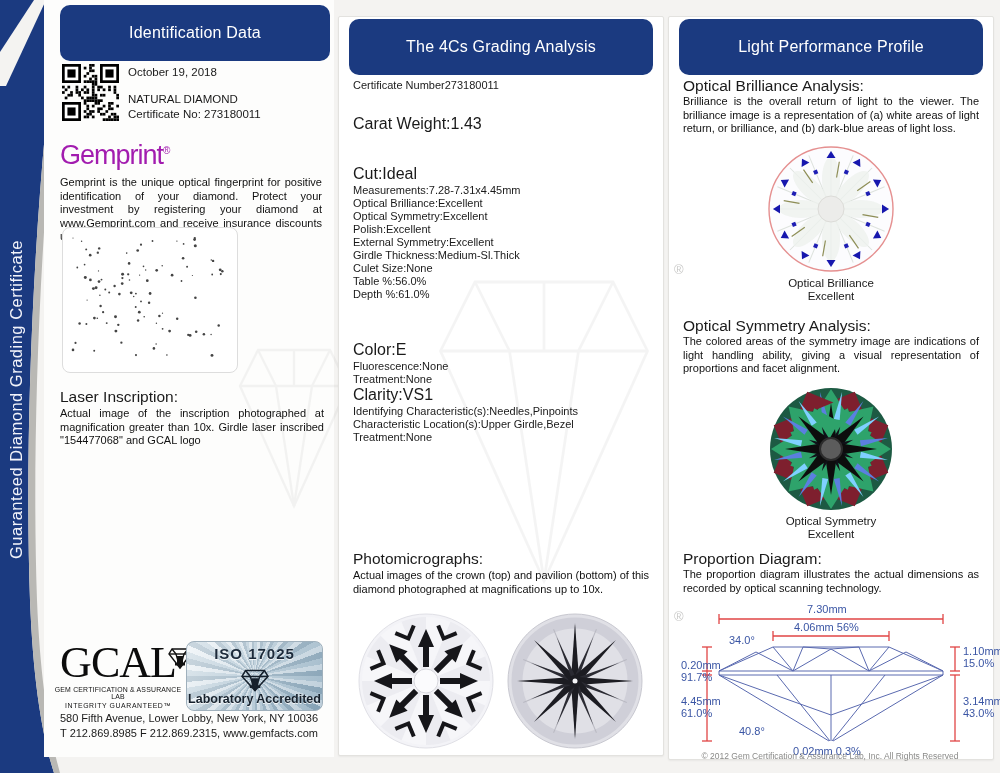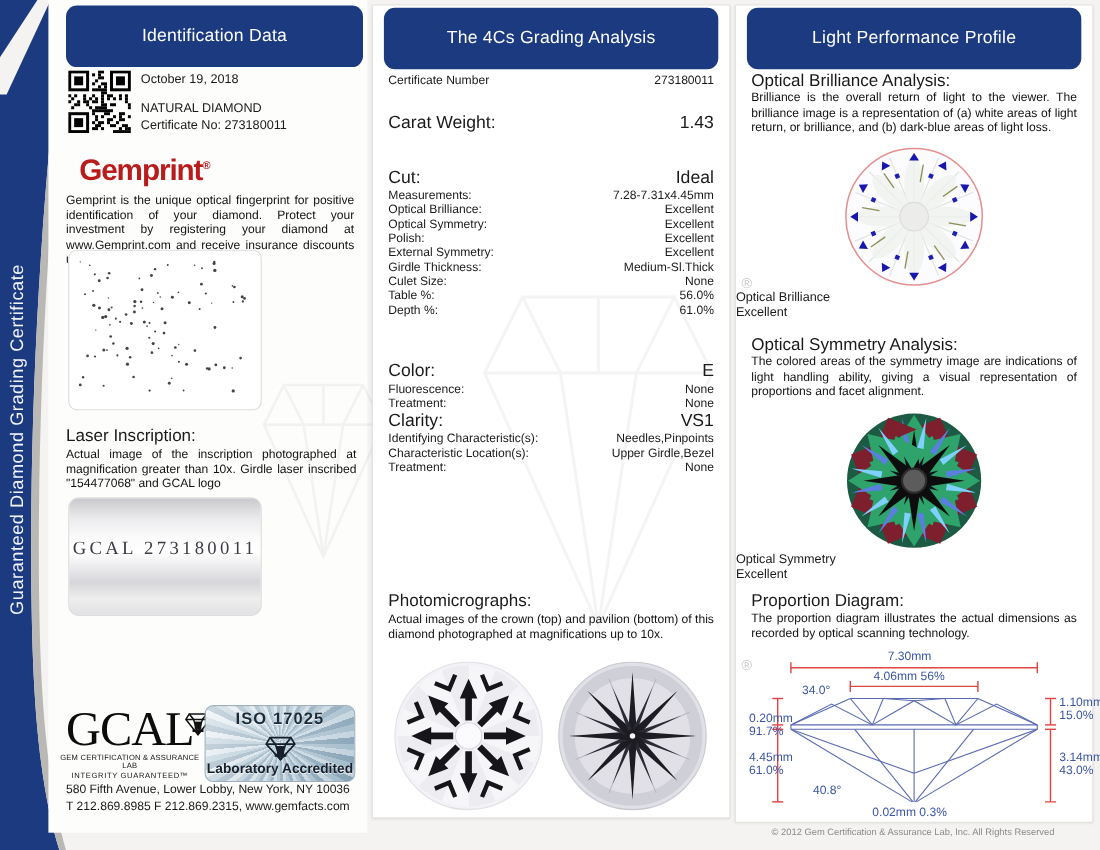--- a/index.html
+++ b/index.html
@@ -4,39 +4,39 @@
 <style>
   html,body{margin:0;padding:0;}
   body{width:1000px;height:773px;background:#eeedeb;font-family:"Liberation Sans",sans-serif;color:#1a1a1a;position:relative;overflow:hidden;}
   .page{position:absolute;inset:0;background:#f4f3f1;}
   
   .band-svg{position:absolute;left:0;top:0;}
   .vertical-title{position:absolute;left:7px;top:150px;height:500px;display:flex;align-items:center;justify-content:center;
     writing-mode:vertical-rl;transform:rotate(180deg);color:#f2f3fa;font-size:16.5px;letter-spacing:.5px;white-space:nowrap;}
   
   .col1{position:absolute;left:44px;top:0;width:290px;height:757px;background:#fdfdfc;}
-  .card{position:absolute;background:#fff;border:1px solid #e3e2df;border-radius:2px;box-shadow:0 1px 2px rgba(0,0,0,.05);}
+  .card{position:absolute;background:#fff;border:1px solid #e3e2df;border-radius:2px;box-shadow:0 1px 2px rgba(0,0,0,.05);margin-top:12px;}
   .col2{left:338px;top:4px;width:324px;height:738px;}
   .col3{left:668px;top:4px;width:324px;height:742px;}
   .hdr{position:absolute;height:56px;background:#1b3a80;border-radius:10px;color:#fff;display:flex;align-items:center;justify-content:center;
     font-size:16px;letter-spacing:.2px;text-align:right;}
   
   .wm{position:absolute;opacity:.06;pointer-events:none;}
   .wm-reg{position:absolute;color:#9a9a98;font-size:13px;opacity:.55;}
   
   .h-sec{font-size:15.5px;color:#1a1a1a;}
   .para{font-size:11px;line-height:13.5px;text-align:justify;color:#111;}
-  .spec-row{display:flex;justify-content:space-between;font-size:11px;line-height:13px;}
+  .spec-row{display:flex;font-size:11px;line-height:13px;}
   .spec-row.major{font-size:16px;line-height:21px;}
   
   .qr{position:absolute;left:18px;top:64px;}
   .id-date{position:absolute;left:84px;top:66px;font-size:11.5px;}
   .id-type{position:absolute;left:84px;top:93px;font-size:11.5px;}
   .id-cert{position:absolute;left:84px;top:108px;font-size:11.5px;}
-  .gemprint-logo{position:absolute;left:28px;top:140px;color:#b91c1c;font-weight:bold;font-size:27px;letter-spacing:-1px;}
+  .gemprint-logo{position:absolute;left:16px;top:140px;color:#a21caf;font-weight:normal;font-size:27px;letter-spacing:-1px;}
   .gemprint-logo sup{font-size:10px;letter-spacing:0;}
   .gemprint-desc{position:absolute;left:16px;top:176px;width:262px;}
   .scatter-box{position:absolute;left:18px;top:227px;width:174px;height:144px;background:#fff;border:1px solid #ddd;border-radius:8px;}
   .laser-h{position:absolute;left:16px;top:388px;}
   .laser-desc{position:absolute;left:16px;top:407px;width:264px;}
   .inscription{position:absolute;left:18px;top:452px;width:174px;height:106px;border-radius:10px;overflow:hidden;border:1px solid #ddd;
     background:linear-gradient(180deg,#c9c9cd 0%,#ececee 18%,#fbfbfb 34%,#ffffff 46%,#ededef 58%,#d6d6da 72%,#eeeeee 86%,#e2e2e4 100%);}
   .inscription span{position:absolute;left:0;right:0;top:36px;text-align:center;font-family:"Liberation Serif",serif;
     font-size:17px;color:#3c3c46;letter-spacing:3px;}
   .gcal-block{position:absolute;left:4px;top:642px;width:140px;text-align:center;}
@@ -51,21 +51,21 @@
   .iso-t2{position:absolute;left:0;right:0;bottom:4px;text-align:center;font-size:12.5px;font-weight:bold;color:#15202c;text-shadow:0 1px 0 rgba(255,255,255,.8);}
   .iso-dia{position:absolute;left:50%;top:25px;transform:translateX(-50%);}
   .addr1{position:absolute;left:0px;top:712px;width:290px;text-align:center;font-size:11px;}
   .addr2{position:absolute;left:0px;top:727px;width:290px;text-align:center;font-size:11px;}
   
   .c2-hdr{left:10px;right:10px;top:2px;}
   .blk{position:absolute;left:14px;right:14px;}
   .photos{position:absolute;left:13px;top:594px;display:flex;gap:1px;}
   
   .c3-hdr{left:10px;right:10px;top:2px;}
-  .caption{position:absolute;left:0;right:0;font-size:11.5px;line-height:12.5px;}
+  .caption{position:absolute;left:0;right:0;text-align:center;font-size:11.5px;line-height:12.5px;}
   .center-img{position:absolute;left:50%;transform:translateX(-50%);}
   .diagram{position:absolute;left:12px;top:586px;width:300px;height:158px;}
   .dlabel{position:absolute;color:#3a55a4;font-size:11px;line-height:12px;white-space:nowrap;}
   .copyright{position:absolute;left:668px;top:751px;width:324px;text-align:center;font-size:8.5px;color:#8a8a88;}
 </style>
 </head>
 <body>
 
 <div class="page">
 
@@ -306,23 +306,20 @@
           <circle cx="132.3" cy="17.8" r="1.50" fill="#444"></circle>
           <circle cx="31.2" cy="122.7" r="0.97" fill="#444"></circle>
           <circle cx="89.5" cy="13.0" r="0.91" fill="#444"></circle>
           <circle cx="120.6" cy="15.9" r="0.86" fill="#444"></circle>
           <circle cx="127.1" cy="107.4" r="1.45" fill="#444"></circle>
         </svg>
     </div>
 
     <div class="laser-h h-sec">Laser Inscription:</div>
     <div class="laser-desc para">Actual image of the inscription photographed at magnification greater than 10x. Girdle laser inscribed "154477068" and GCAL logo</div>
-    <div class="inscription">
-      <span>GCAL 273180011</span>
-    </div>
 
     <div class="gcal-block">
       <div class="gcal-name" style="position:relative;display:inline-block">
         <span>GCAL</span>
         <svg class="gcal-dia" width="24" height="28" viewBox="0 0 24 28">
           <g fill="none" stroke="#111" stroke-width="1.4">
             <polygon points="4,5 20,5 23,10 12,24 1,10"></polygon>
               <polyline points="1,10 23,10"></polyline>
               <polyline points="4,5 8,10 12,24"></polyline>
               <polyline points="20,5 16,10 12,24"></polyline>

